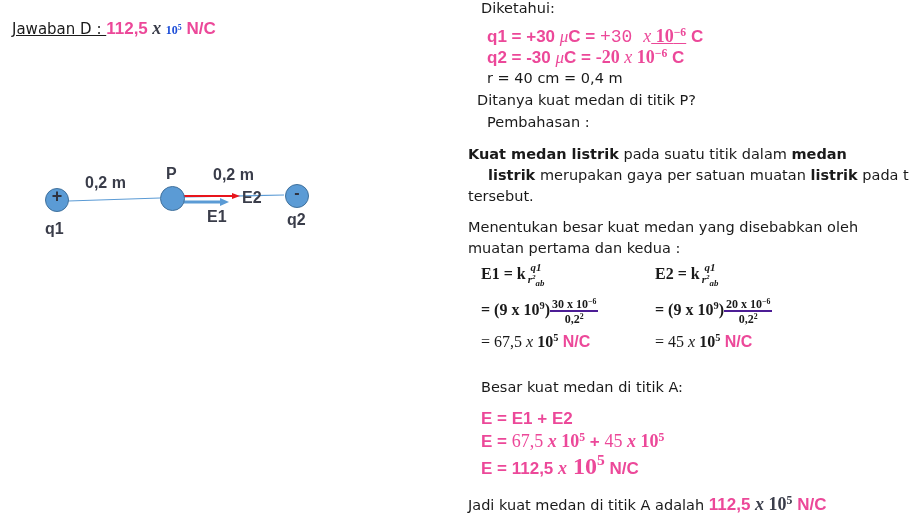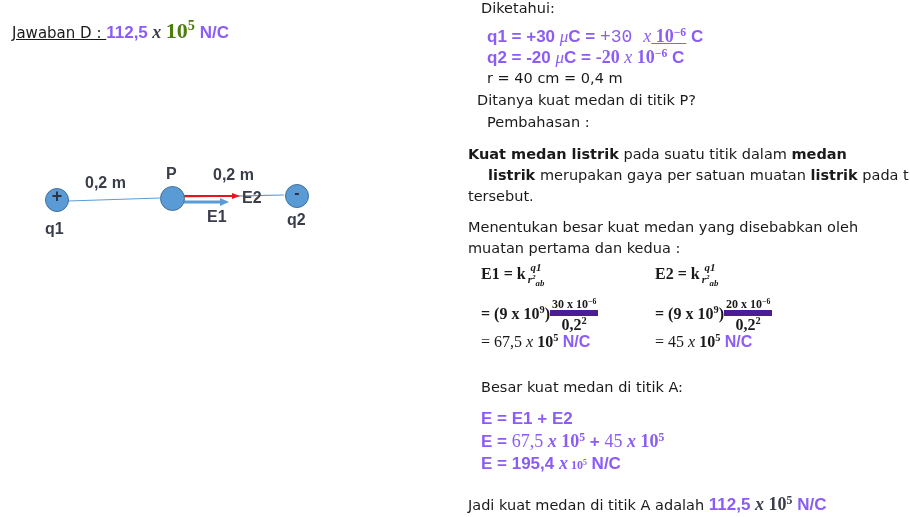--- a/index.html
+++ b/index.html
@@ -1,37 +1,37 @@
 <!DOCTYPE html>
 <html><head>
 <meta charset="utf-8">
 <style>
   html, body { margin:0; padding:0; }
   body { width:910px; height:517px; background:#ffffff; position:relative; overflow:hidden;
          font-family:"Liberation Sans", sans-serif; color:#111; }
   .abs { position:absolute; white-space:nowrap; }
   .cal { font-family:"DejaVu Sans", sans-serif; font-size:14.5px; color:#1a1a1a; }
-  .bold-eq { font-family:"Liberation Sans", sans-serif; font-weight:bold; font-size:17px; color:#8b5cf6; }
+  .bold-eq { font-family:"Liberation Sans", sans-serif; font-weight:bold; font-size:17px; color:#ec4899; }
   .serif { font-family:"Liberation Serif", serif; font-weight:bold; }
   .mathi { font-family:"Liberation Serif", serif; font-style:italic; font-weight:bold; }
   .mathr { font-family:"Liberation Serif", serif; font-weight:normal; }
   sup { font-size:0.65em; vertical-align:0.55em; line-height:0; }
   .frac { display:inline-block; vertical-align:middle; text-align:center; line-height:1; }
   .frac .num { display:block; font-size:12px; padding:0 2px; }
-  .frac .den { display:block; font-size:16px; border-top:6px solid #4c1d95; padding:1px 2px 0; }
+  .frac .den { display:block; font-size:12px; border-top:2px solid #4c1d95; padding:1px 2px 0; }
   .frac.small .num, .frac.small .den { font-size:11px; }
   .circle { position:absolute; border-radius:50%; background:#5b9bd5; border:1px solid #41719c; }
   .diag-label { position:absolute; font-family:"Liberation Sans", sans-serif; font-weight:bold; font-size:16px; color:#3a3d4a; }
   .eq-line { font-family:"Liberation Serif", serif; font-size:16px; color:#1a1a1a; }
 </style>
 </head>
 <body>
 
 <div class="abs" style="left:12px; top:18px;">
-  <span class="cal" style="font-size:15px;text-decoration:underline;">Jawaban D : </span><span class="bold-eq" style="font-size:17px;">112,5</span><span class="mathi" style="font-size:18px;color:#3a3d4a;"> <span>x</span> </span><span class="serif" style="font-size:22px;color:#4d7c0f;"><span>10</span><sup>5</sup></span><span class="bold-eq"> <span>N/C</span></span>
+  <span class="cal" style="font-size:15px;text-decoration:underline;">Jawaban D : </span><span class="bold-eq" style="font-size:17px;">112,5</span><span class="mathi" style="font-size:18px;color:#3a3d4a;"> <span>x</span> </span><span class="serif" style="font-size:12px;color:#1d4ed8;"><span>10</span><sup>5</sup></span><span class="bold-eq"> <span>N/C</span></span>
 </div>
 
 <div>
   <svg class="abs" style="left:0; top:0;" width="460" height="260">
     <line x1="68" y1="201" x2="160" y2="198" stroke="#5b9bd5" stroke-width="1.2"></line>
     <line x1="184" y1="197" x2="284" y2="195" stroke="#5b9bd5" stroke-width="1.2"></line>
     <line x1="184" y1="196" x2="232" y2="196" stroke="#e8141b" stroke-width="2"></line>
     <polygon points="232,193 240,196 232,199" fill="#e8141b"></polygon>
     <line x1="184" y1="202" x2="220" y2="202" stroke="#5b9bd5" stroke-width="3"></line>
     <polygon points="220,198 229,202 220,206" fill="#5b9bd5"></polygon>
@@ -53,21 +53,21 @@
   <div class="diag-label" style="left:242px; top:189px;">E2</div>
   <div class="diag-label" style="left:207px; top:208px;">E1</div>
 </div>
 
 <div class="abs cal" style="left:481px; top:0px;">Diketahui:</div>
 
 <div class="abs bold-eq" style="left:487px; top:26px;">
   <span>q1 = +30 </span><span class="mathr" style="font-style:italic;">μ</span><span>C = </span><span class="mathr" style="font-size:18px;font-family:Liberation Mono, monospace;">+30 </span><span class="mathi" style="font-weight:normal;font-size:18px;">x</span><span class="serif" style="font-size:18px;text-decoration:underline;"><span> 10</span><sup>−6</sup></span><span> C</span>
 </div>
 <div class="abs bold-eq" style="left:487px; top:47px;">
-  <span>q2 = -20 </span><span class="mathr" style="font-style:italic;">μ</span><span>C = </span><span class="serif" style="font-size:18px;">-20 </span><span class="mathi" style="font-weight:normal;font-size:18px;">x</span><span class="serif" style="font-size:18px;"><span> 10</span><sup>−6</sup></span><span> C</span>
+  <span>q2 = -30 </span><span class="mathr" style="font-style:italic;">μ</span><span>C = </span><span class="serif" style="font-size:18px;">-20 </span><span class="mathi" style="font-weight:normal;font-size:18px;">x</span><span class="serif" style="font-size:18px;"><span> 10</span><sup>−6</sup></span><span> C</span>
 </div>
 <div class="abs cal" style="left:487px; top:70px;text-align:center;">r = 40 cm = 0,4 m</div>
 <div class="abs cal" style="left:477px; top:92px;">Ditanya kuat medan di titik P?</div>
 <div class="abs cal" style="left:487px; top:114px;">Pembahasan :</div>
 
 <div class="abs cal" style="left:468px; top:146px;">
   <b>Kuat medan listrik</b><span> pada suatu titik dalam </span><b>medan</b>
 </div>
 <div class="abs cal" style="left:488px; top:167px;">
   <b>listrik</b><span> merupakan gaya per satuan muatan </span><b>listrik</b><span> pada titik</span>
@@ -96,18 +96,18 @@
 <div class="abs eq-line" style="left:655px; top:333px;">
   <span>= 45 </span><span class="mathi" style="font-weight:normal;">x</span><span class="serif"><span> 10</span><sup>5</sup></span><span class="bold-eq" style="font-size:16px;"> N/C</span>
 </div>
 
 <div class="abs cal" style="left:481px; top:379px;text-align:right;">Besar kuat medan di titik A:</div>
 <div class="abs bold-eq" style="left:481px; top:409px;">E = E1 + E2</div>
 <div class="abs bold-eq" style="left:481px; top:431px;">
   <span>E = </span><span class="mathr" style="font-size:18px;">67,5 </span><span class="mathi" style="font-size:18px;">x</span><span class="serif" style="font-size:18px;"><span> 10</span><sup>5</sup></span><span> + </span><span class="mathr" style="font-size:18px;">45 </span><span class="mathi" style="font-size:18px;">x</span><span class="serif" style="font-size:18px;"><span> 10</span><sup>5</sup></span>
 </div>
 <div class="abs bold-eq" style="left:481px; top:453px;">
-  <span>E = 195,4 </span><span class="mathi" style="font-size:18px;">x</span><span class="serif" style="font-size:12px;"><span> 10</span><sup>5</sup></span><span> N/C</span>
+  <span>E = 112,5 </span><span class="mathi" style="font-size:18px;">x</span><span class="serif" style="font-size:24px;"><span> 10</span><sup>5</sup></span><span> N/C</span>
 </div>
 
 <div class="abs" style="left:468px; top:494px;">
   <span class="cal">Jadi kuat medan di titik A adalah </span><span class="bold-eq">112,5 </span><span class="mathi" style="font-size:18px;color:#3a3d4a;">x</span><span class="serif" style="font-size:18px;color:#3a3d4a;"><span> 10</span><sup>5</sup></span><span class="bold-eq"> N/C</span>
 </div>
 
 </body></html>

